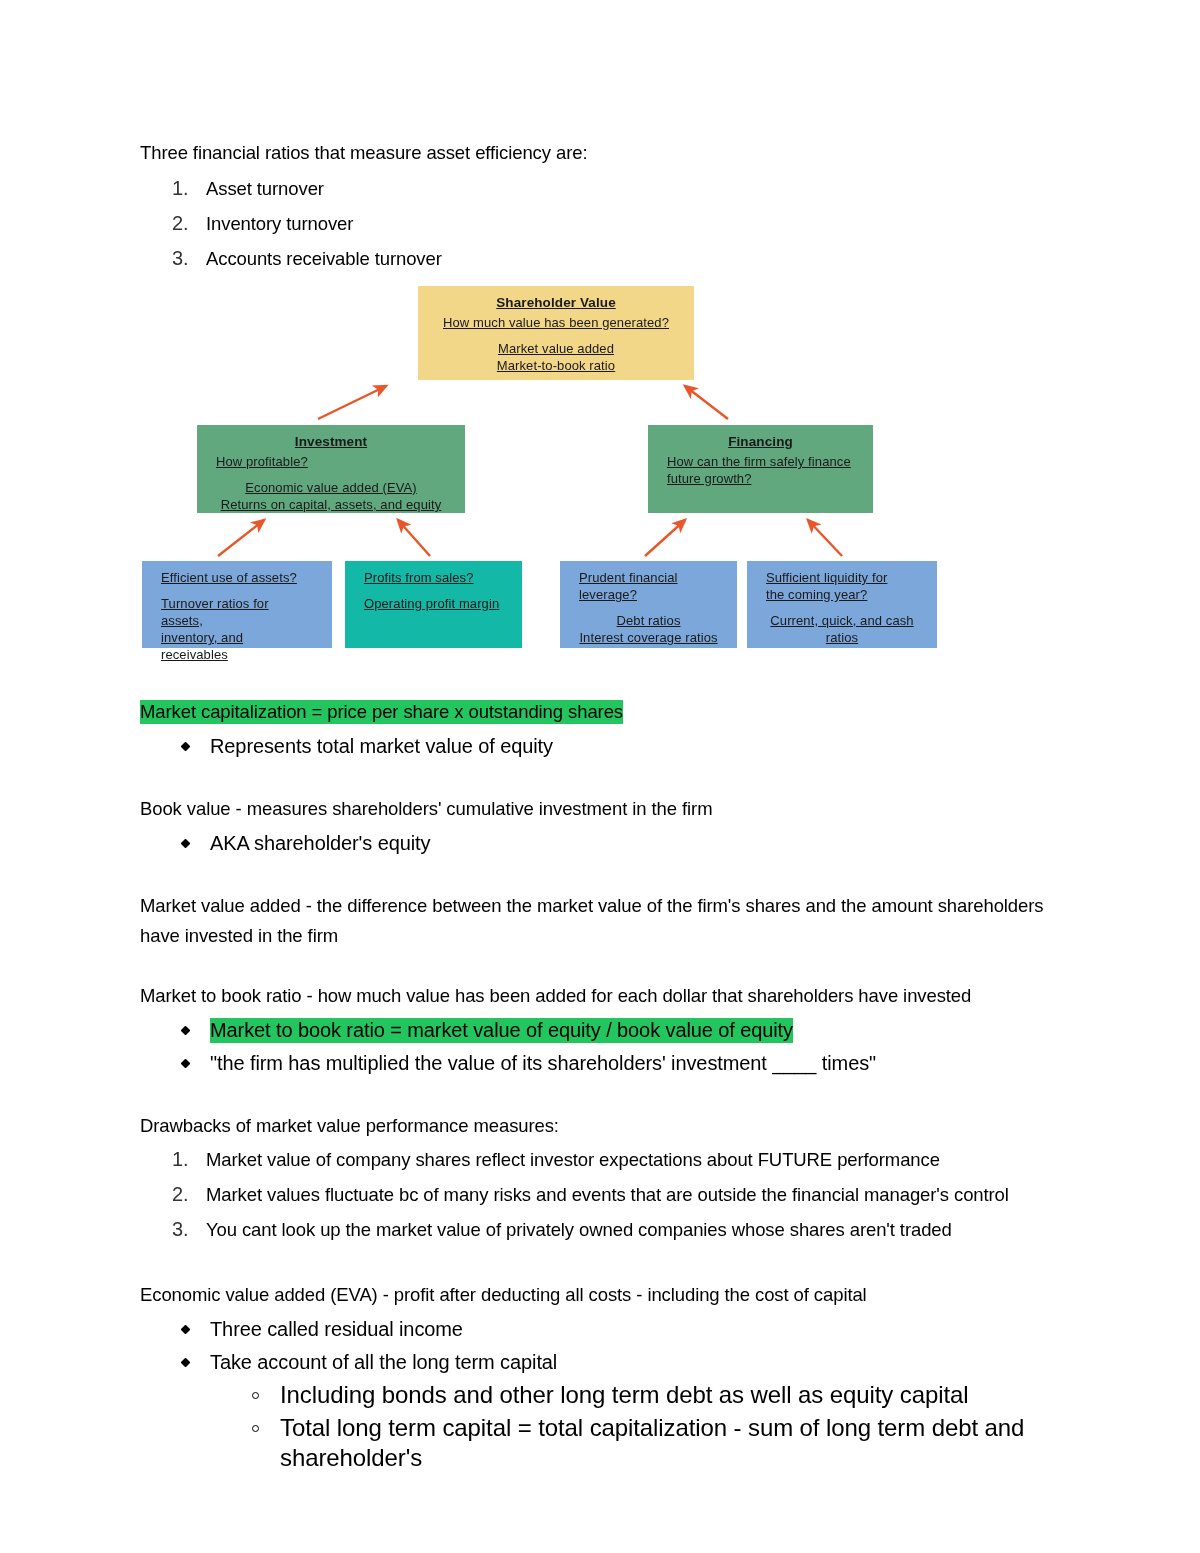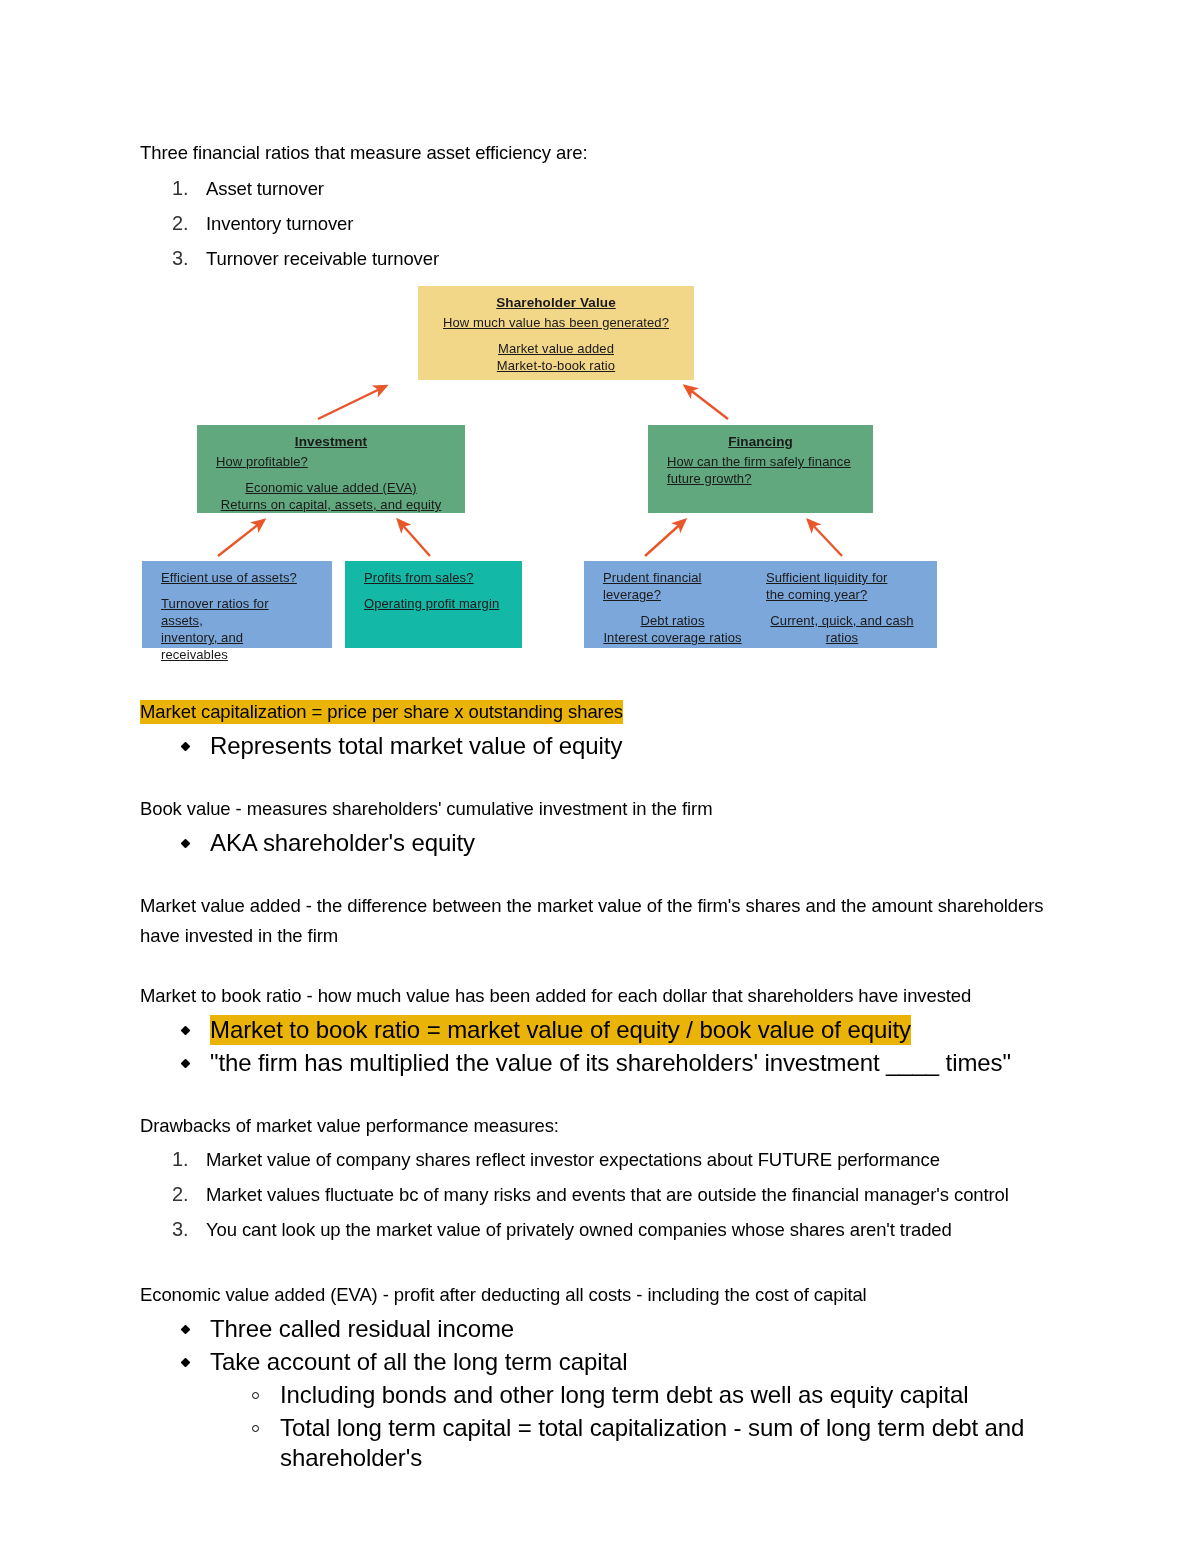--- a/index.html
+++ b/index.html
@@ -65,21 +65,21 @@
   }
 
   
   ul.bullet-list {
     margin: 0;
     padding: 0 0 0 70px;
     list-style: none;
   }
   ul.bullet-list > li {
     position: relative;
-    font-size: 24px;
+    font-size: 20px;
     line-height: 30px;
     letter-spacing: -0.1px;
     margin: 0 0 3px 0;
   }
   ul.bullet-list > li::before {
     content: "";
     position: absolute;
     left: -28px;
     top: 12px;
     width: 7px;
@@ -108,21 +108,21 @@
     left: -28px;
     top: 12px;
     width: 7px;
     height: 7px;
     border: 1.4px solid #000;
     border-radius: 50%;
     box-sizing: border-box;
   }
 
   .hl-pink {
-    background: #eab308;
+    background: #22c55e;
     padding: 1px 0 2px 0;
     box-decoration-break: clone;
     -webkit-box-decoration-break: clone;
   }
 
   
   .diagram {
     position: absolute;
     left: 140px;
     top: 282px;
@@ -165,21 +165,21 @@
   }
   #box-efficient {
     left: 2px; top: 279px; width: 190px; height: 87px;
     background: #7ca7db;
   }
   #box-profits {
     left: 205px; top: 279px; width: 177px; height: 87px;
     background: #14b8a6;
   }
   #box-prudent {
-    left: 444px; top: 279px; width: 177px; height: 87px;
+    left: 420px; top: 279px; width: 177px; height: 87px;
     background: #7ca7db;
   }
   #box-liquidity {
     left: 607px; top: 279px; width: 190px; height: 87px;
     background: #7ca7db;
   }
   .arrow-layer {
     position: absolute;
     left: 0; top: 0;
     width: 800px; height: 385px;
@@ -189,21 +189,21 @@
 </head>
 <body>
 
 <div class="page">
 
   <div class="content" style="top:138px;">
     <p class="para">Three financial ratios that measure asset efficiency are:</p>
     <ol class="num-list" style="margin-top:6px;">
       <li>Asset turnover</li>
       <li>Inventory turnover</li>
-      <li>Turnover receivable turnover</li>
+      <li>Accounts receivable turnover</li>
     </ol>
   </div>
 
   <div class="diagram">
 
     <svg class="arrow-layer" viewBox="0 0 800 385" xmlns="http://www.w3.org/2000/svg">
       <defs>
         <marker id="ah" markerWidth="7" markerHeight="7" refX="5.2" refY="3.2" orient="auto">
           <path d="M0,0.4 L6.4,3.2 L0,6 L1.6,3.2 Z" fill="#e8562a"></path>
         </marker>

